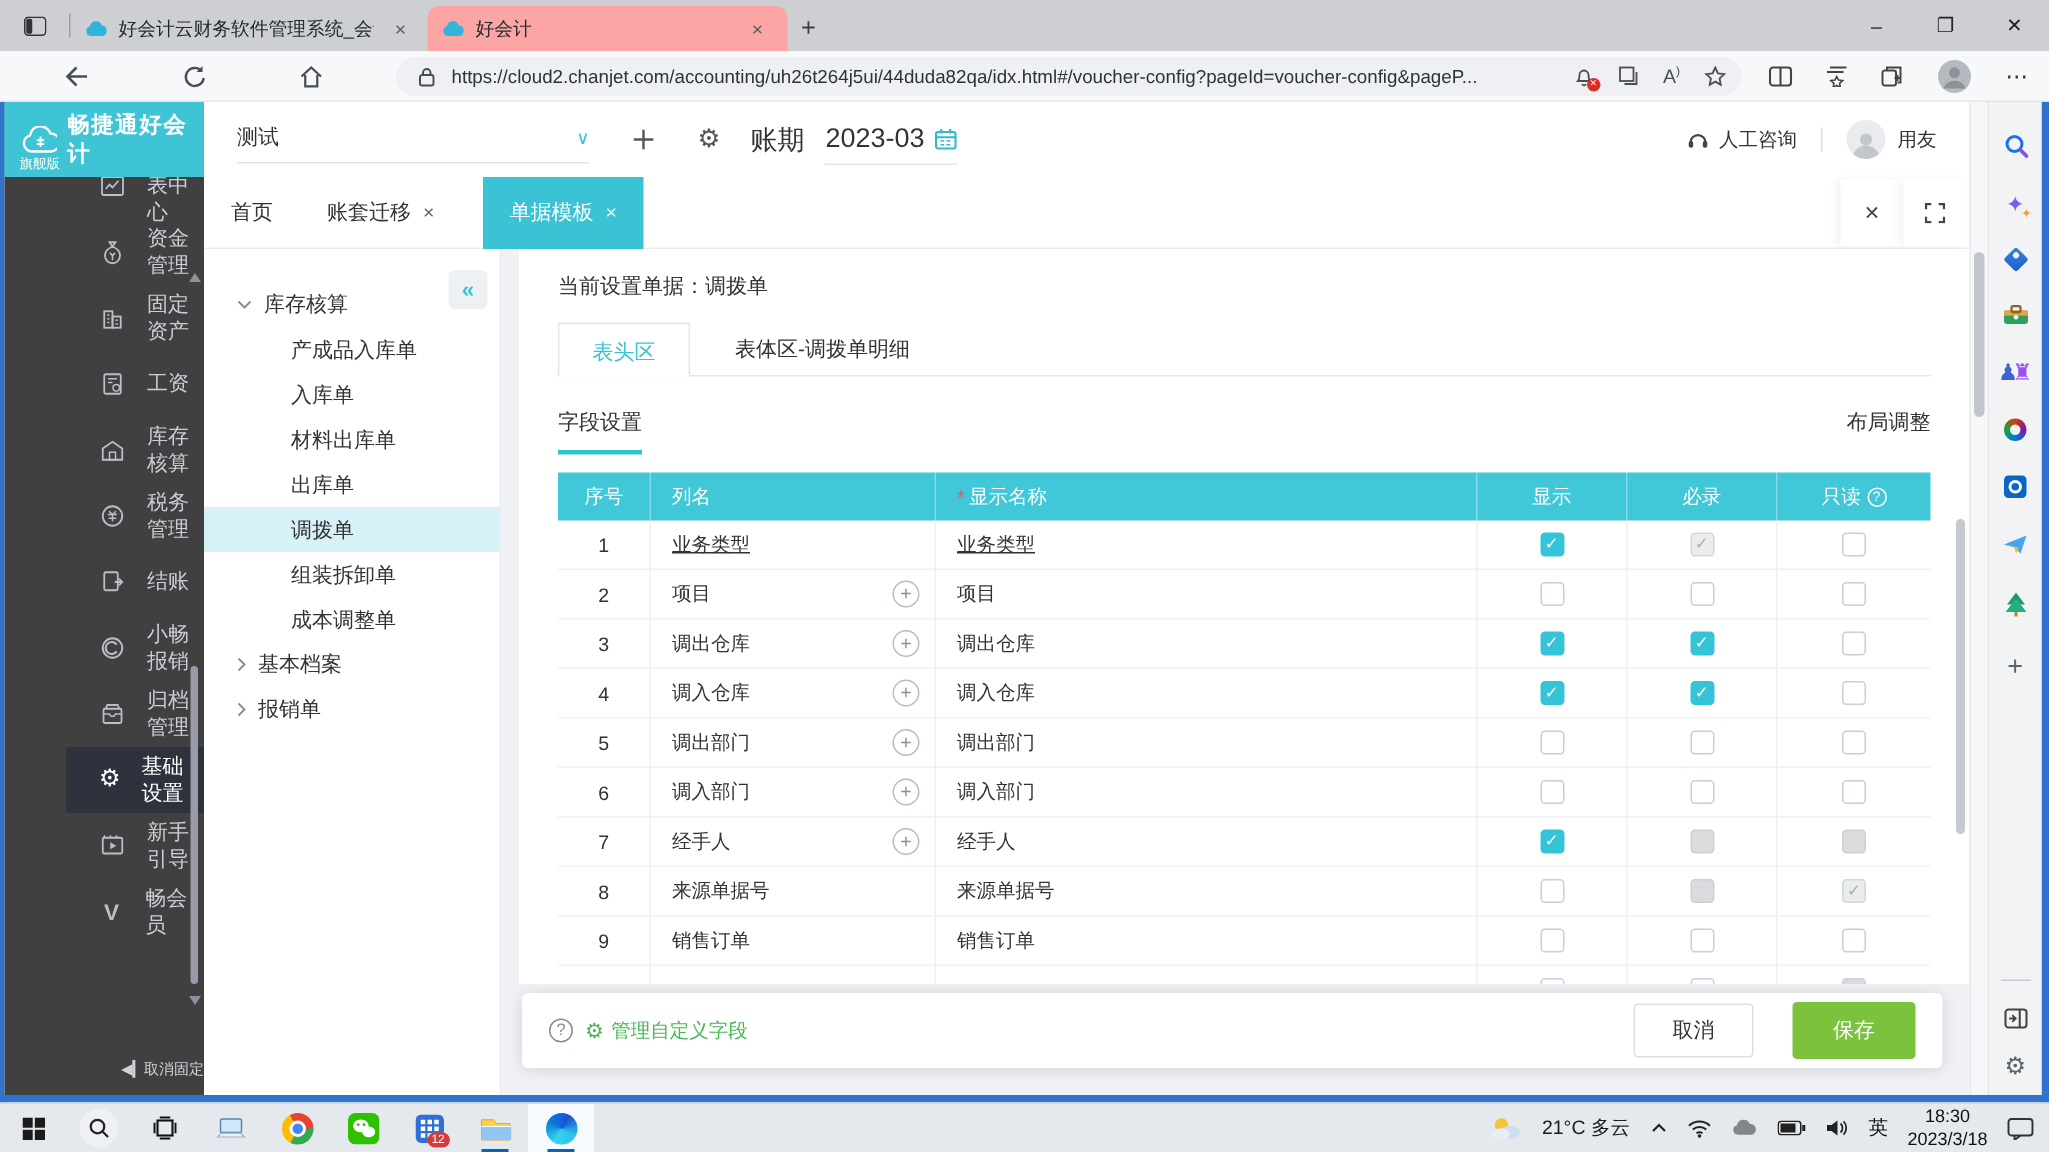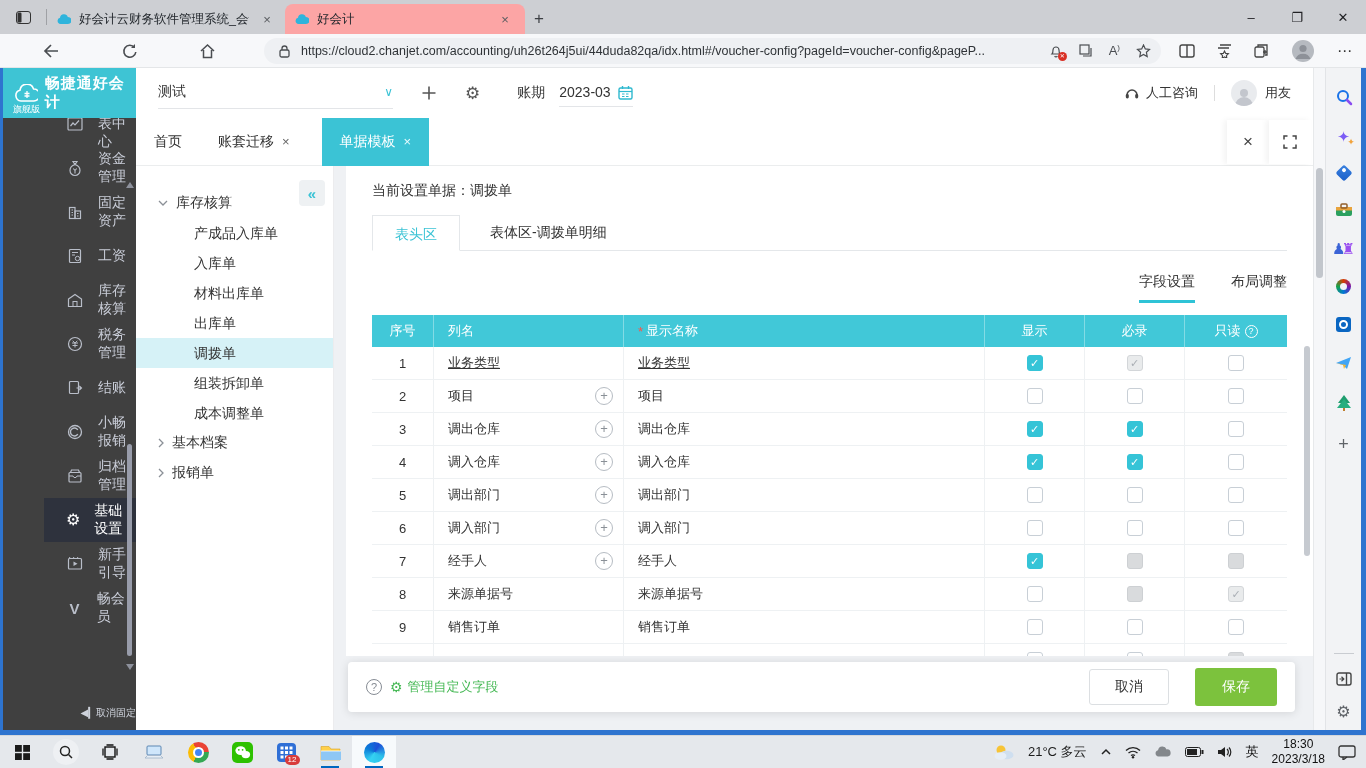--- a/index.html
+++ b/index.html
@@ -57,21 +57,21 @@
   .ss-thumb { position:absolute; bottom:28px; height:212px; left:2px; width:5px; background:#989caa; border-radius:3px; }
   .ss-down { position:absolute; bottom:14px; left:1px; width:0; height:0; border-left:4px solid transparent; border-right:4px solid transparent; border-top:6px solid #8d919c; }
   .unpin { position:absolute; bottom:10px; left:0; right:0; text-align:right; color:#ced2db; font-size:10px; }
 
   #appmain { flex:1; display:flex; flex-direction:column; min-width:0; }
   
   #appheader { height:50px; background:#fff; display:flex; align-items:center; padding:0 22px; flex:none; }
   .acct { width:235px; display:flex; align-items:center; justify-content:space-between; border-bottom:1px solid #e3e5e8; padding-bottom:7px; margin-top:6px; font-size:14px; color:#333; }
   .acct .chev { color:#3bc3d5; font-size:12px; }
   .hic { margin-left:28px; color:#555; }
-  .period { display:flex; align-items:center; margin-left:37px; font-size:14px; color:#333; }
+  .period { display:flex; align-items:center; margin-left:20px; font-size:18px; color:#333; }
   .period .pv { margin-left:14px; border-bottom:1px solid #e3e5e8; padding-bottom:6px; margin-top:5px; display:flex; align-items:center; gap:7px; }
   .hright { margin-left:auto; display:flex; align-items:center; }
   .consult { display:flex; align-items:center; gap:6px; font-size:13px; color:#333; }
   .hdiv { width:1px; height:16px; background:#ddd; margin:0 16px; }
   .havatar { width:26px; height:26px; border-radius:50%; background:#e9ebee; display:flex; align-items:flex-end; justify-content:center; overflow:hidden; }
   .uname { font-size:13px; color:#333; margin-left:8px; }
 
   
   #doctabs { height:48px; background:#fff; border-bottom:1px solid #ebedee; display:flex; align-items:center; flex:none; position:relative; }
   .dtab { font-size:14px; color:#333; padding:0 18px; height:48px; display:flex; align-items:center; cursor:pointer; }
@@ -90,21 +90,21 @@
   .tree-item.selected { background:#d6f2f7; }
   .caret { color:#8b9097; }
 
   #maincol { flex:1; display:flex; flex-direction:column; margin-left:12px; min-width:0; }
   #mainpanel { background:#fff; padding:16px 26px 0; position:relative; }
   .curdoc { font-size:14px; color:#333; }
   .regiontabs { margin-top:14px; border-bottom:1px solid #e4e7ea; display:flex; align-items:flex-end; height:37px; }
   .rtab { font-size:14px; color:#333; height:36px; line-height:36px; padding:0 22px; }
   .rtab.active { border:1px solid #e4e7ea; border-bottom:1px solid #fff; color:#3bc3d5; margin-bottom:-1px; background:#fff; }
   .rtab.plain { padding:0 10px; margin-left:20px; }
-  .settingtabs { margin-top:22px; display:flex; justify-content:flex-end; gap:36px; }
+  .settingtabs { margin-top:22px; display:flex; justify-content:space-between; gap:36px; }
   .stab { font-size:14px; color:#333; padding-bottom:9px; cursor:pointer; }
   .stab.active { border-bottom:3px solid #2fc3d6; }
 
   
   .ftable { margin-top:12px; }
   .thead { display:grid; grid-template-columns:62px 190px 1fr 100px 100px 102px; height:32px; background:#41c8d8; color:#fff; font-size:13px; }
   .thead > div { display:flex; align-items:center; justify-content:center; border-right:1px solid rgba(255,255,255,.35); }
   .thead > div:last-child { border-right:none; }
   .thead .l { justify-content:flex-start; padding-left:14px; }
   .req { color:#ff5148; margin-right:3px; }

